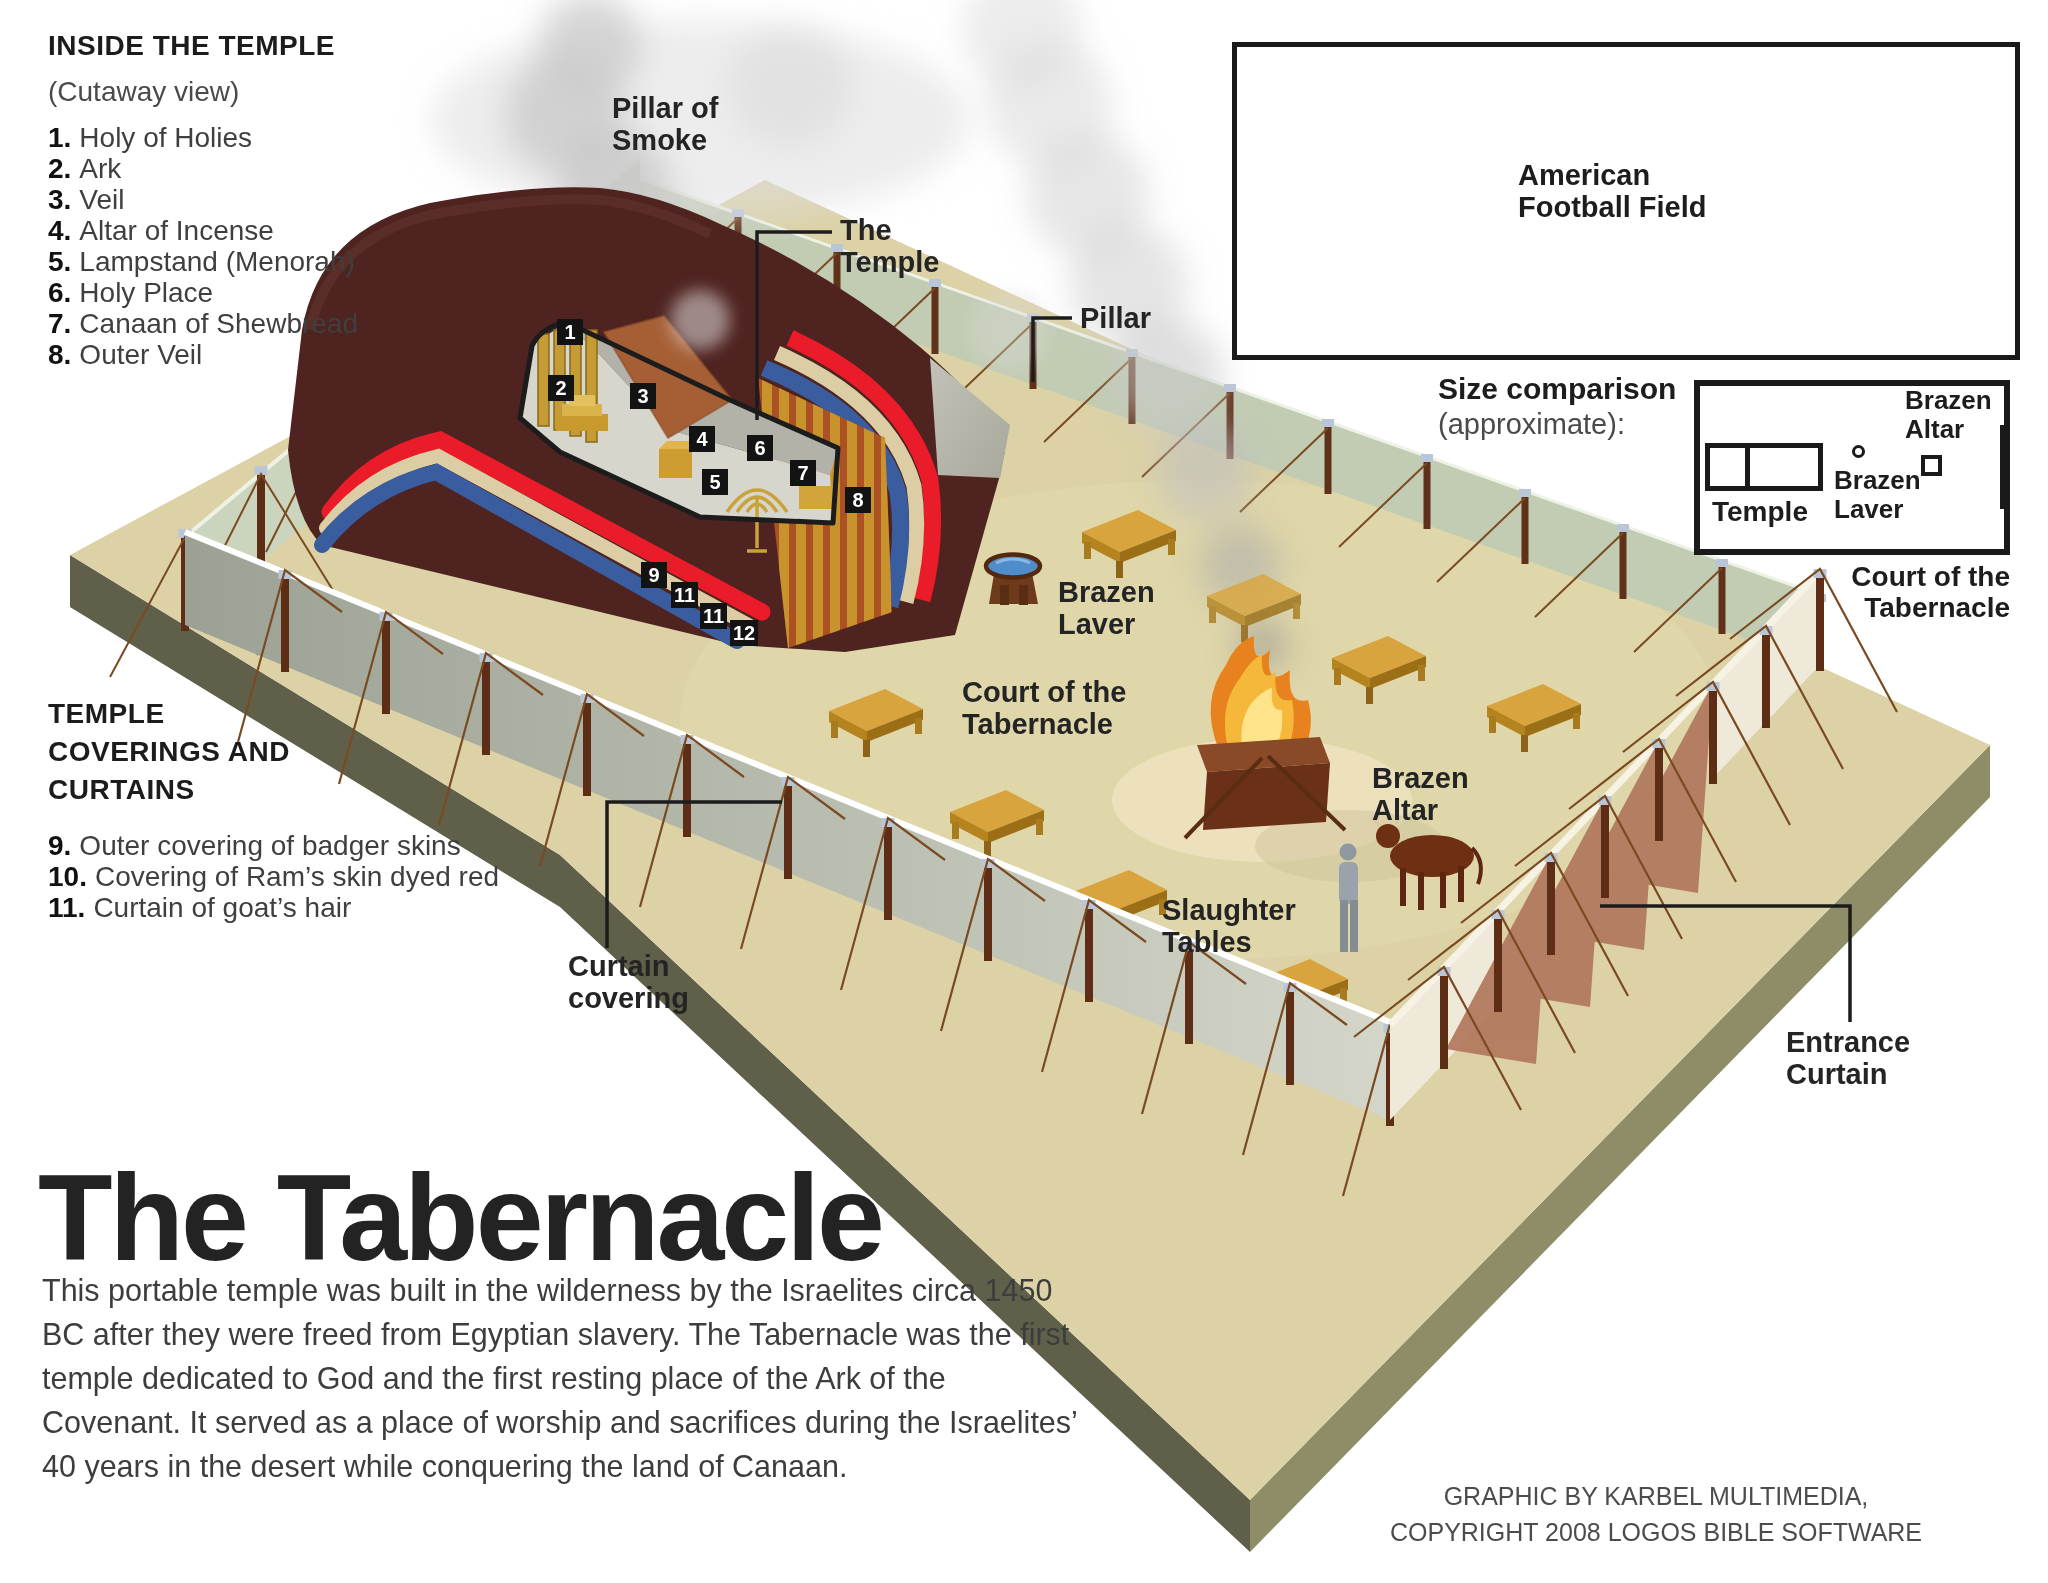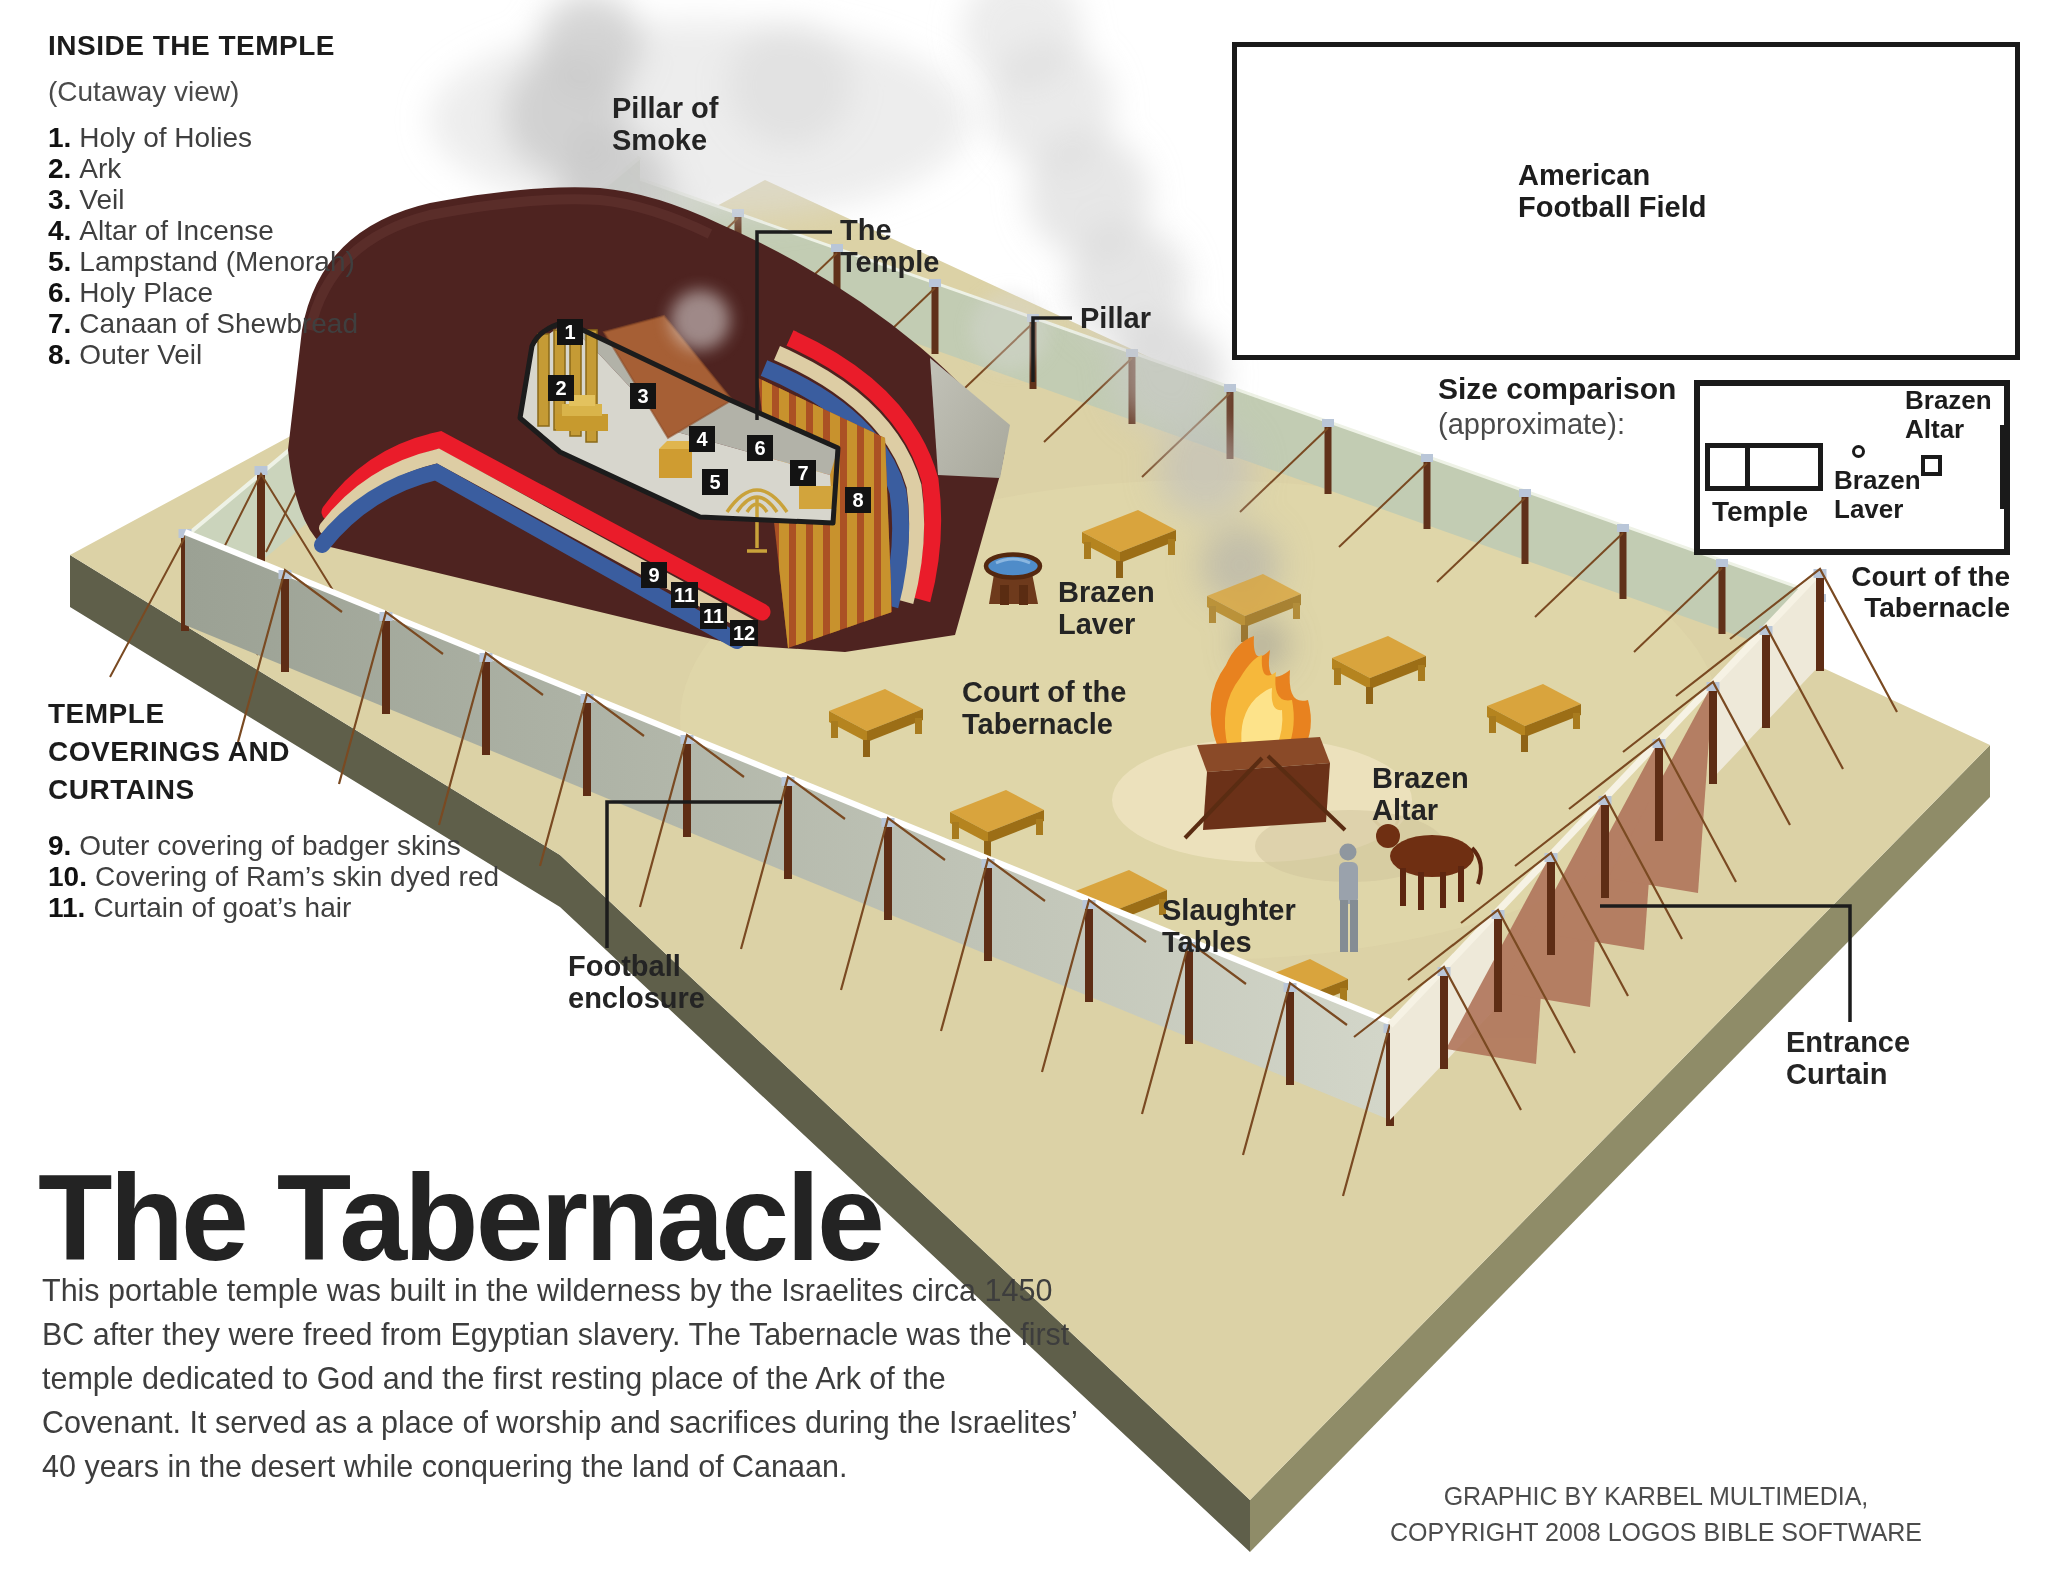--- a/index.html
+++ b/index.html
@@ -349,21 +349,21 @@
   <div class="row"><b>11.</b><span>Curtain of goat’s hair</span></div>
 </div>
 
 <div class="lbl" style="left:612px;top:92px;width:150px;">Pillar of Smoke</div>
 <div class="lbl" style="left:840px;top:214px;width:120px;">The Temple</div>
 <div class="lbl" style="left:1080px;top:302px;width:110px;">Pillar</div>
 <div class="lbl" style="left:1058px;top:576px;width:120px;">Brazen Laver</div>
 <div class="lbl" style="left:962px;top:676px;width:200px;">Court of the Tabernacle</div>
 <div class="lbl" style="left:1372px;top:762px;width:140px;">Brazen Altar</div>
 <div class="lbl" style="left:1162px;top:894px;width:170px;">Slaughter Tables</div>
-<div class="lbl" style="left:568px;top:950px;width:170px;">Football enclosure</div>
+<div class="lbl" style="left:568px;top:950px;width:170px;">Curtain covering</div>
 <div class="lbl" style="left:1786px;top:1026px;width:170px;">Entrance Curtain</div>
 
 <div class="badge" style="left:557px;top:319px;">1</div>
 <div class="badge" style="left:548px;top:375px;">2</div>
 <div class="badge" style="left:630px;top:383px;">3</div>
 <div class="badge" style="left:689px;top:426px;">4</div>
 <div class="badge" style="left:702px;top:469px;">5</div>
 <div class="badge" style="left:747px;top:435px;">6</div>
 <div class="badge" style="left:790px;top:460px;">7</div>
 <div class="badge" style="left:845px;top:487px;">8</div>

